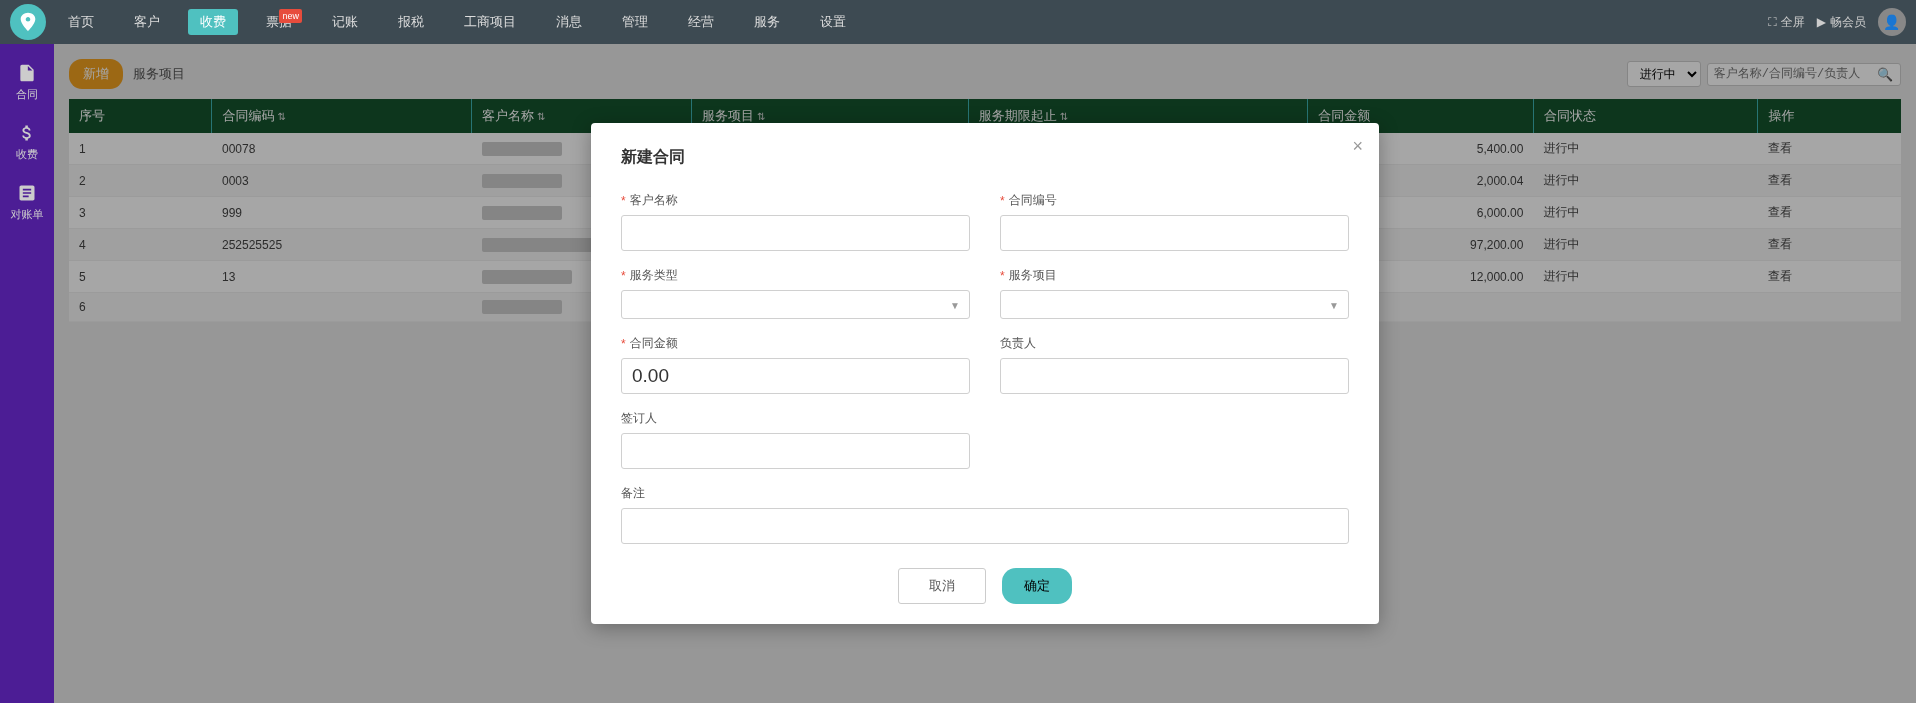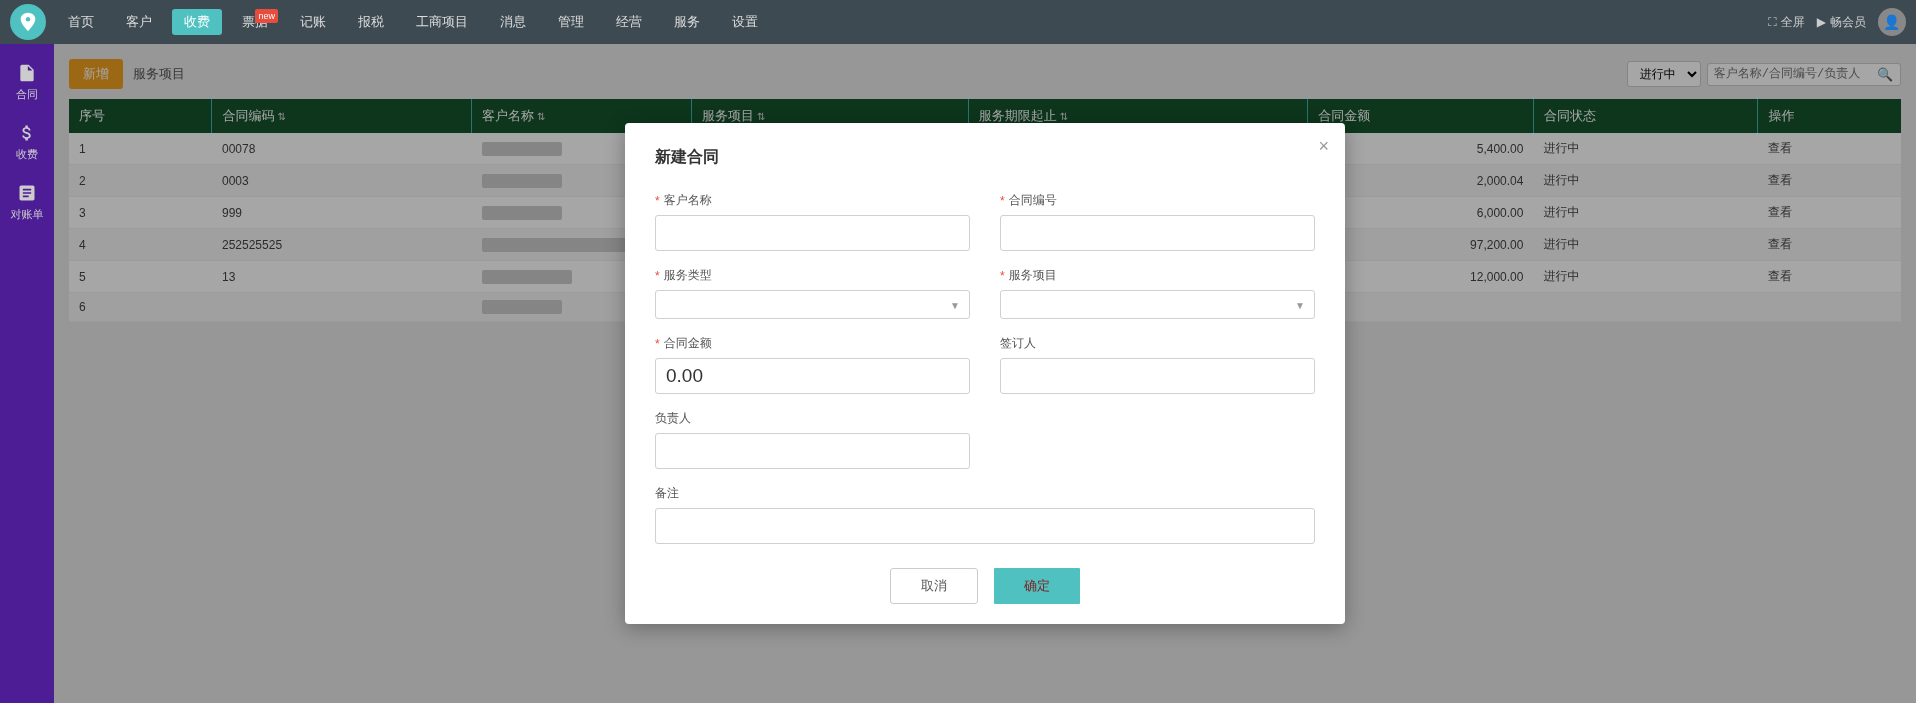--- a/index.html
+++ b/index.html
@@ -23,21 +23,21 @@
       align-items: center;
       justify-content: center;
       margin-right: 10px;
       flex-shrink: 0;
     }
     .top-nav .logo svg { width: 22px; height: 22px; }
     .top-nav .nav-items {
       display: flex;
       align-items: center;
       flex: 1;
-      gap: 8px;
+      gap: 16px;
     }
     .top-nav .nav-item {
       padding: 4px 12px;
       color: #ddd;
       cursor: pointer;
       border-radius: 3px;
       font-size: 13px;
       white-space: nowrap;
       position: relative;
     }
@@ -133,21 +133,21 @@
       display: flex;
       align-items: center;
       gap: 10px;
       margin-bottom: 10px;
     }
     .btn-new {
       background: #f0a020;
       color: white;
       border: none;
       padding: 6px 14px;
-      border-radius: 3px;
+      border-radius: 13px;
       cursor: pointer;
       font-size: 13px;
     }
     .service-label {
       color: #555;
       font-size: 13px;
     }
     .toolbar-right {
       margin-left: auto;
       display: flex;
@@ -222,21 +222,21 @@
       top: 0; left: 0; right: 0; bottom: 0;
       background: rgba(0,0,0,0.35);
       display: flex;
       align-items: center;
       justify-content: center;
       z-index: 100;
     }
     .dialog {
       background: white;
       border-radius: 4px;
-      width: 720px;
+      width: 788px;
       box-shadow: 0 4px 20px rgba(0,0,0,0.3);
       padding: 24px 30px 20px;
       position: relative;
     }
     .dialog-title {
       font-size: 16px;
       color: #333;
       margin-bottom: 24px;
       font-weight: bold;
     }
@@ -329,23 +329,23 @@
       border: 1px solid #ccc;
       color: #555;
       padding: 8px 30px;
       border-radius: 3px;
       cursor: pointer;
       font-size: 13px;
     }
     .btn-confirm {
       background: #4fc1c0;
       border: none;
-      color: #7f1d1d;
-      padding: 8px 30px;
-      border-radius: 1px;
+      color: #000000;
+      padding: 8px 22px;
+      border-radius: 14px;
       cursor: pointer;
       font-size: 13px;
     }
   </style>
 </head>
 <body>
 
 <div class="top-nav">
   <div class="logo">
     <svg viewBox="0 0 24 24" fill="white">
@@ -565,28 +565,28 @@
 
           <div class="form-row">
             <div class="form-label">
               <span class="required-star">*</span>
               <span>合同金额</span>
             </div>
             <input class="form-input" type="text" value="0.00" style="">
           </div>
           <div class="form-row">
             <div class="form-label">
+              <span>负责人</span>
+            </div>
+            <input class="form-input" type="text" style="">
+          </div>
+
+          <div class="form-row">
+            <div class="form-label">
               <span>签订人</span>
-            </div>
-            <input class="form-input" type="text" style="">
-          </div>
-
-          <div class="form-row">
-            <div class="form-label">
-              <span>负责人</span>
             </div>
             <input class="form-input" type="text" style="">
           </div>
 
           <div class="form-row full-span">
             <div class="form-label">
               <span>备注</span>
             </div>
             <input class="form-input" type="text" style="">
           </div>

